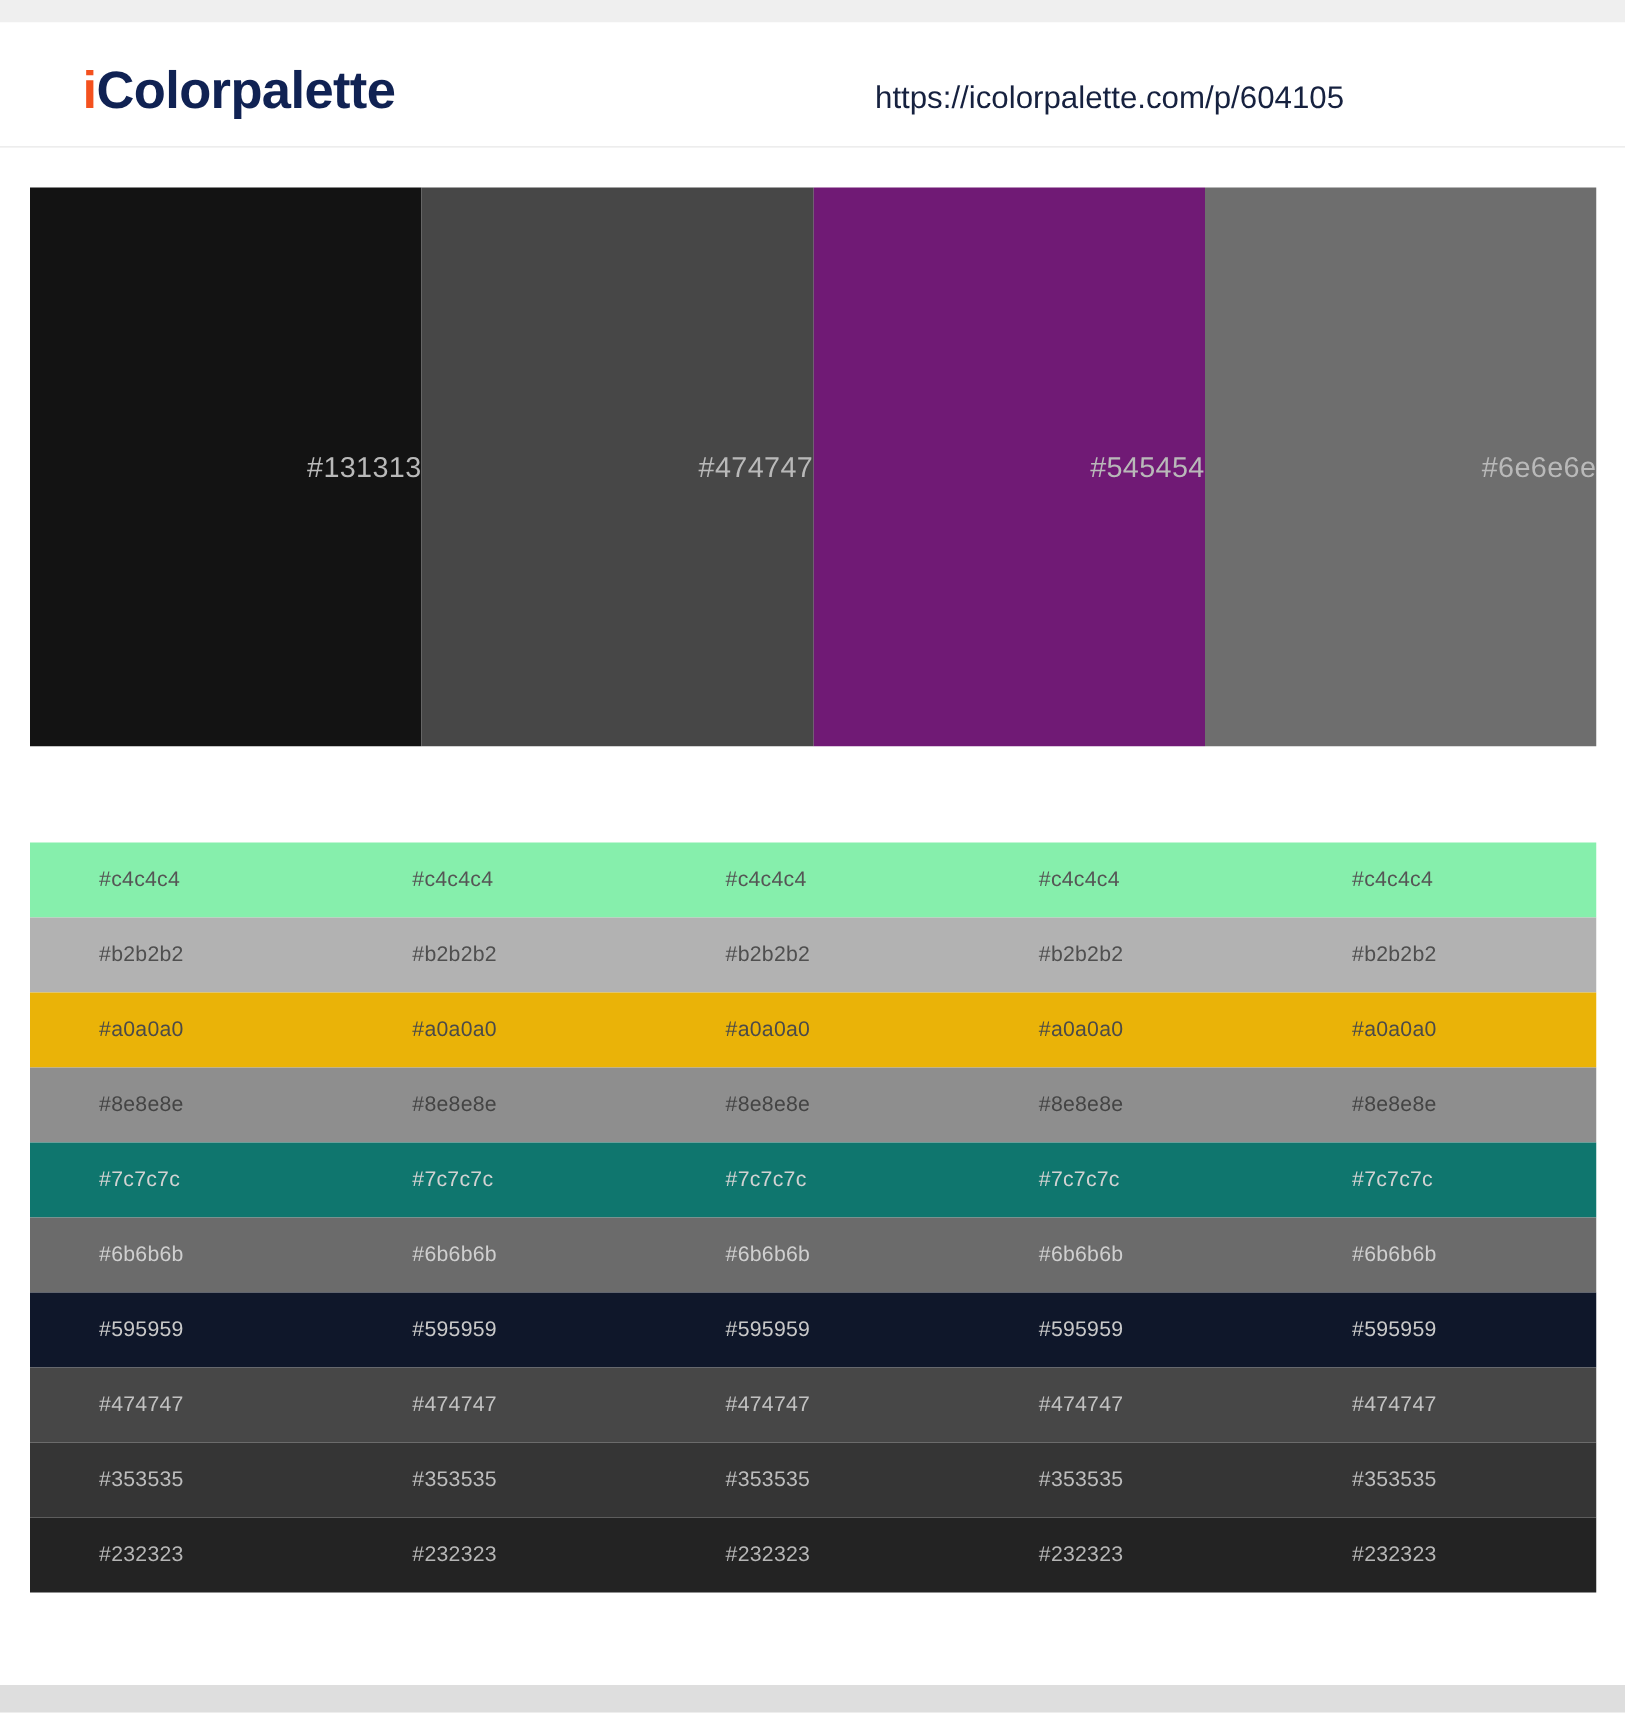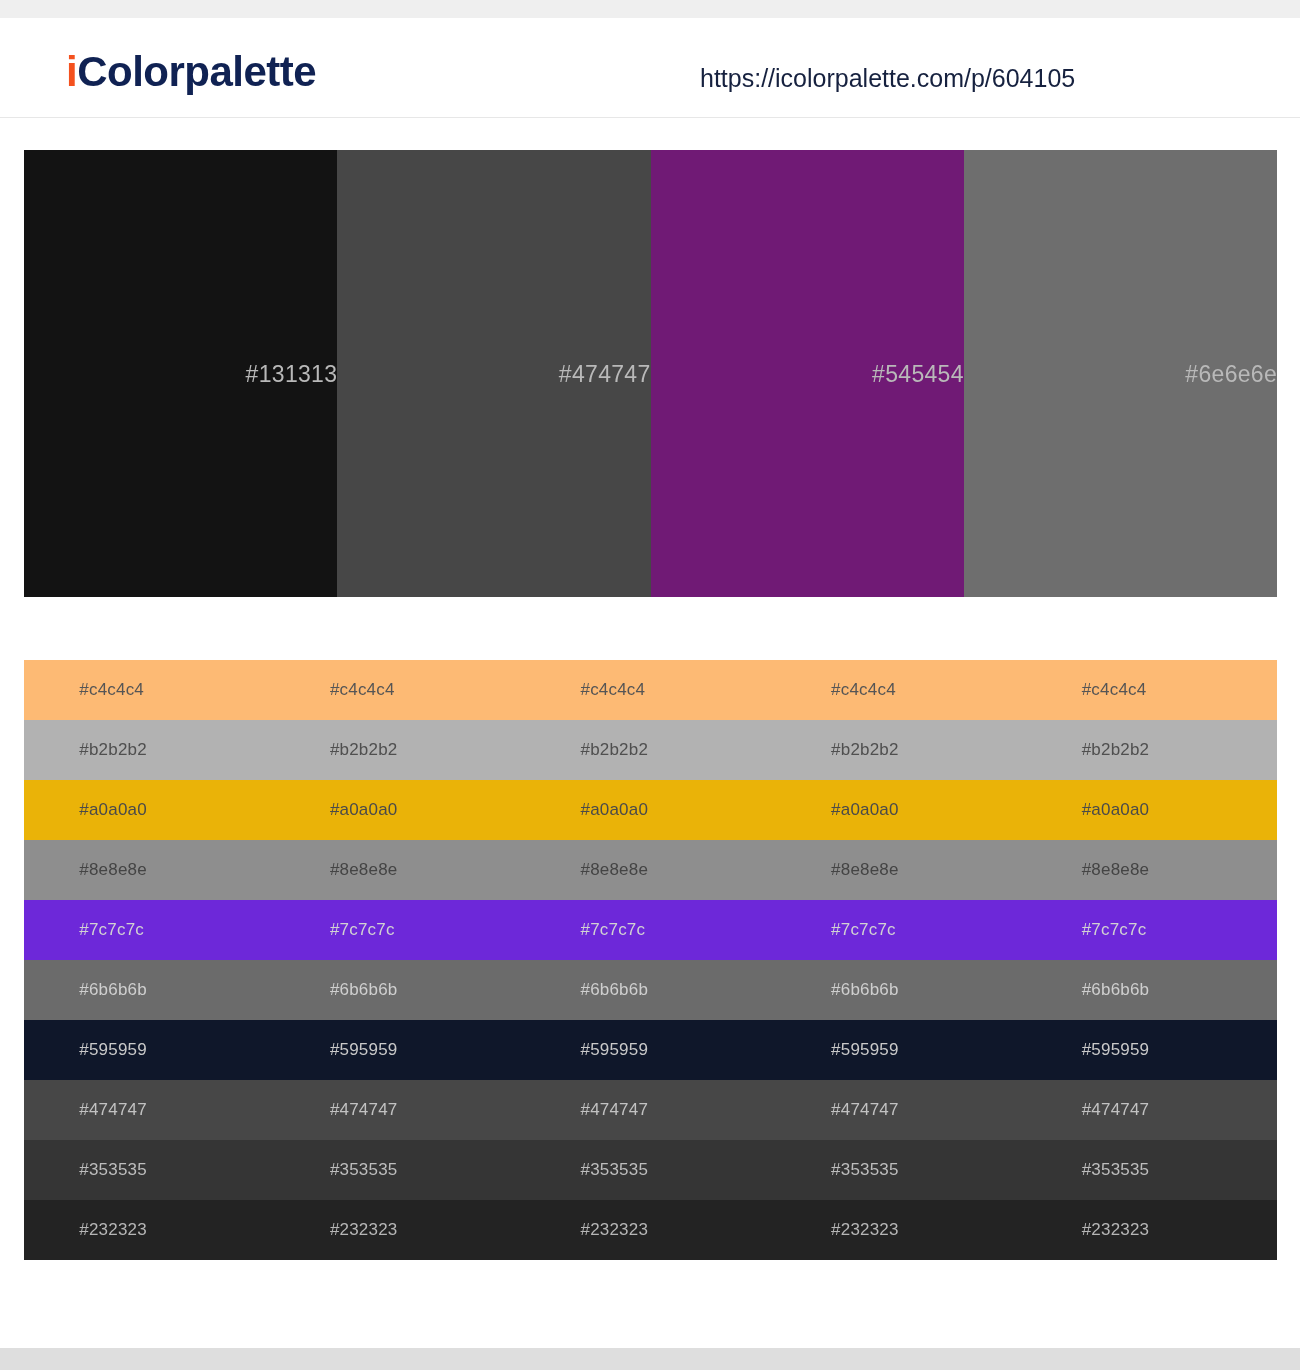--- a/index.html
+++ b/index.html
@@ -136,21 +136,21 @@
   </div>
   <div class="swatch" style="background: #701a75;">
     <div class="swatch-label" style="color: rgb(185, 185, 185);">#545454</div>
   </div>
   <div class="swatch" style="background: rgb(110, 110, 110);">
     <div class="swatch-label" style="color: rgb(185, 185, 185);">#6e6e6e</div>
   </div>
 </div>
 
 <div class="shades-table">
-    <div class="shade-row" style="background: #fdba74;">
+    <div class="shade-row" style="background: #86efac; margin-top: 14px;">
       <div class="shade-cell">
         <span style="color: rgb(85, 85, 85);">#c4c4c4</span>
       </div>
       <div class="shade-cell">
         <span style="color: rgb(85, 85, 85);">#c4c4c4</span>
       </div>
       <div class="shade-cell">
         <span style="color: rgb(85, 85, 85);">#c4c4c4</span>
       </div>
       <div class="shade-cell">
@@ -204,21 +204,21 @@
       <div class="shade-cell">
         <span style="color: rgb(68, 68, 68);">#8e8e8e</span>
       </div>
       <div class="shade-cell">
         <span style="color: rgb(68, 68, 68);">#8e8e8e</span>
       </div>
       <div class="shade-cell">
         <span style="color: rgb(68, 68, 68);">#8e8e8e</span>
       </div>
     </div>
-    <div class="shade-row" style="background: #6d28d9;">
+    <div class="shade-row" style="background: #0f766e;">
       <div class="shade-cell">
         <span style="color: rgb(210, 210, 210);">#7c7c7c</span>
       </div>
       <div class="shade-cell">
         <span style="color: rgb(210, 210, 210);">#7c7c7c</span>
       </div>
       <div class="shade-cell">
         <span style="color: rgb(210, 210, 210);">#7c7c7c</span>
       </div>
       <div class="shade-cell">

